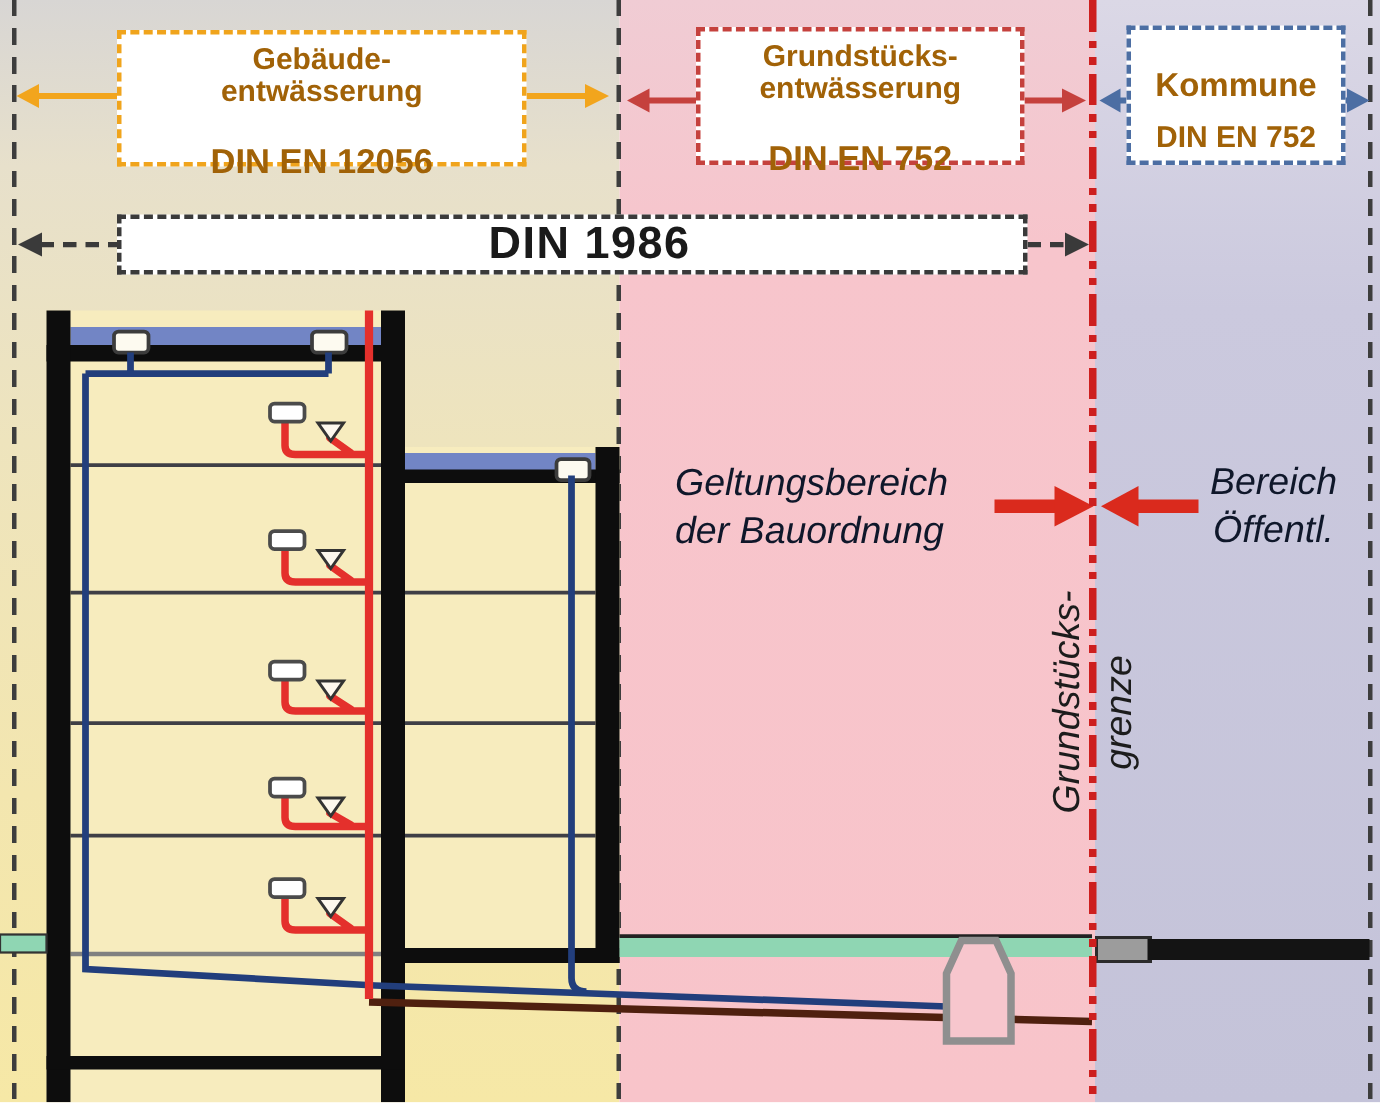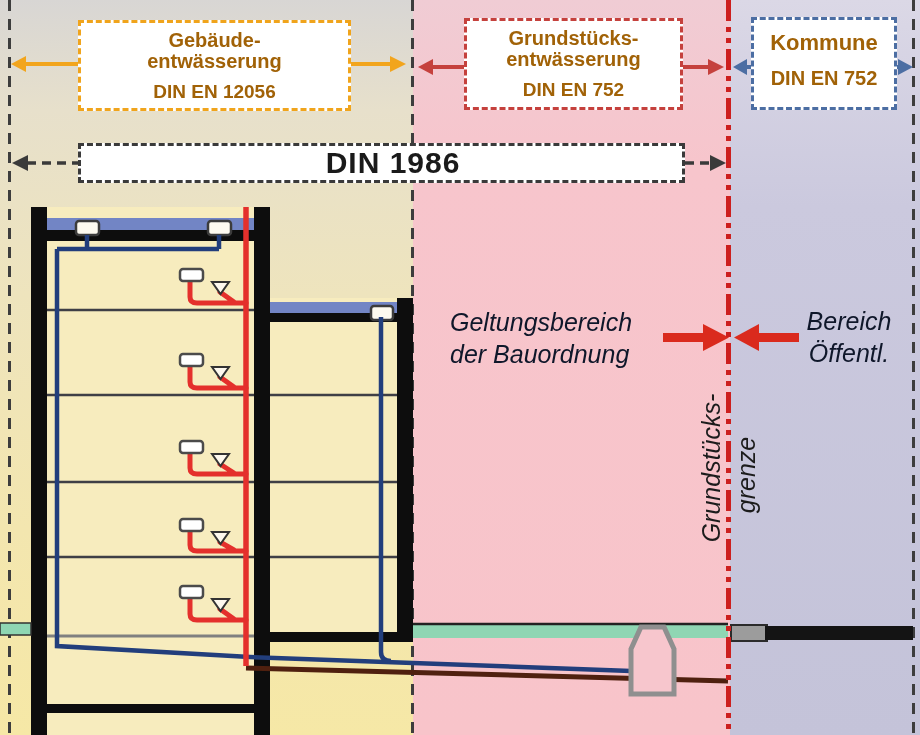--- a/index.html
+++ b/index.html
@@ -28,24 +28,24 @@
       #cd1f1e 38px 43px,transparent 43px 49px);}
 
   
   #drawing{position:absolute;left:0;top:0;z-index:3;}
   #red-boundary{z-index:4;}
 
   
   .hdr-box{position:absolute;z-index:5;background:#ffffff;box-sizing:border-box;
     display:flex;flex-direction:column;align-items:center;text-align:center;color:#a16207;}
   .hdr-box .ln{font-weight:bold;font-size:20px;line-height:21px;white-space:nowrap;}
-  .hdr-box .std{font-weight:bold;font-size:19px;margin-top:9px;white-space:nowrap;}
+  .hdr-box .std{font-weight:bold;font-size:23px;margin-top:22px;white-space:nowrap;}
   #box-building{left:78px;top:20px;width:273px;height:91px;border:3px dashed #f0a41c;padding-top:7px;}
   #box-property{left:464px;top:18px;width:219px;height:92px;border:3px dashed #c5413d;padding-top:7px;}
-  #box-kommune{left:751px;top:17px;width:146px;height:93px;border:3px dashed #4c6ea3;padding-top:12px;}
+  #box-kommune{left:751px;top:17px;width:146px;height:93px;border:3px dashed #4c6ea3;padding-top:26px;}
   #box-kommune .ln{font-size:22px;}
   #box-kommune .std{margin-top:14px;font-size:20px;}
 
   #box-din1986{position:absolute;z-index:5;left:78px;top:143px;width:607px;height:40px;
     box-sizing:border-box;border:3px dashed #3a3a3a;background:#fff;
     display:flex;align-items:center;justify-content:center;
     font-weight:bold;font-size:30px;color:#1a1a1a;letter-spacing:1px;padding-left:23px;}
 
   
   .annot{position:absolute;z-index:5;font-style:italic;font-size:25px;line-height:32px;color:#0f172a;}

